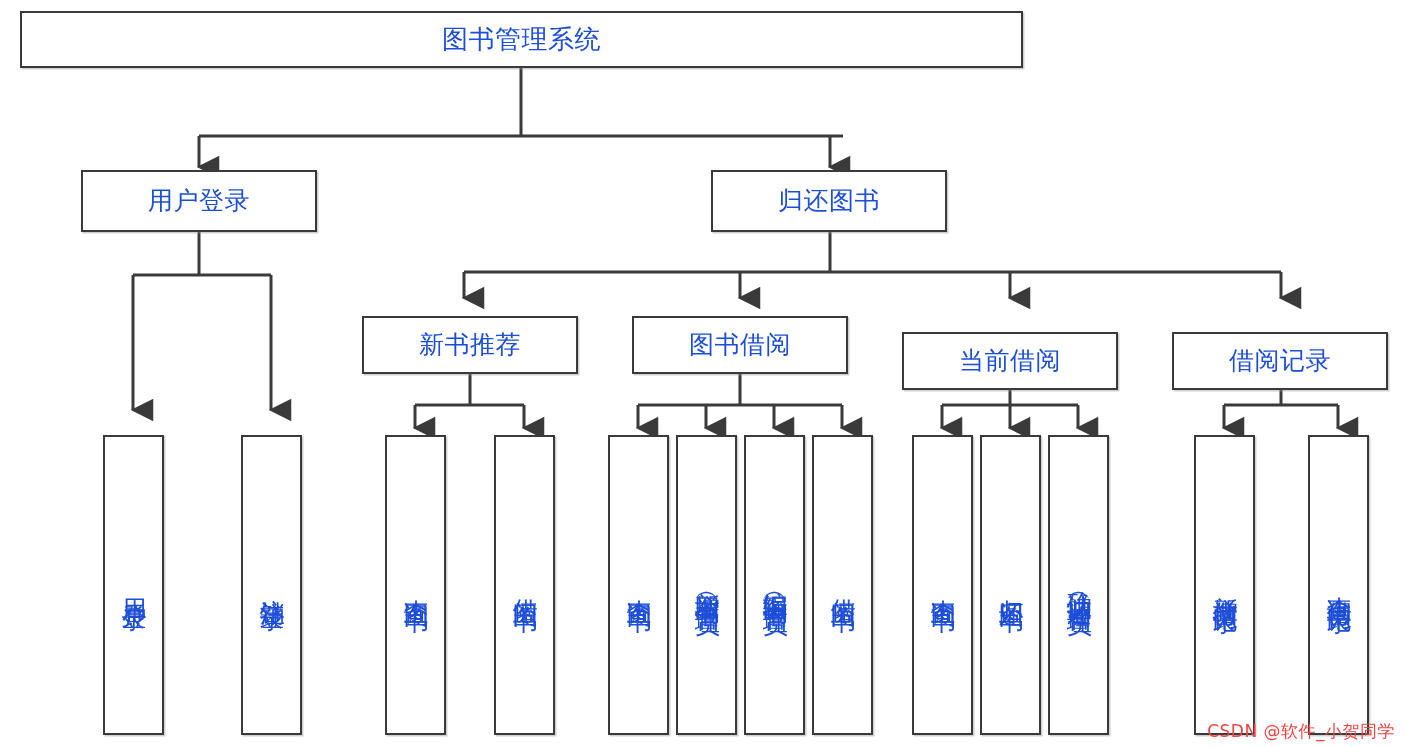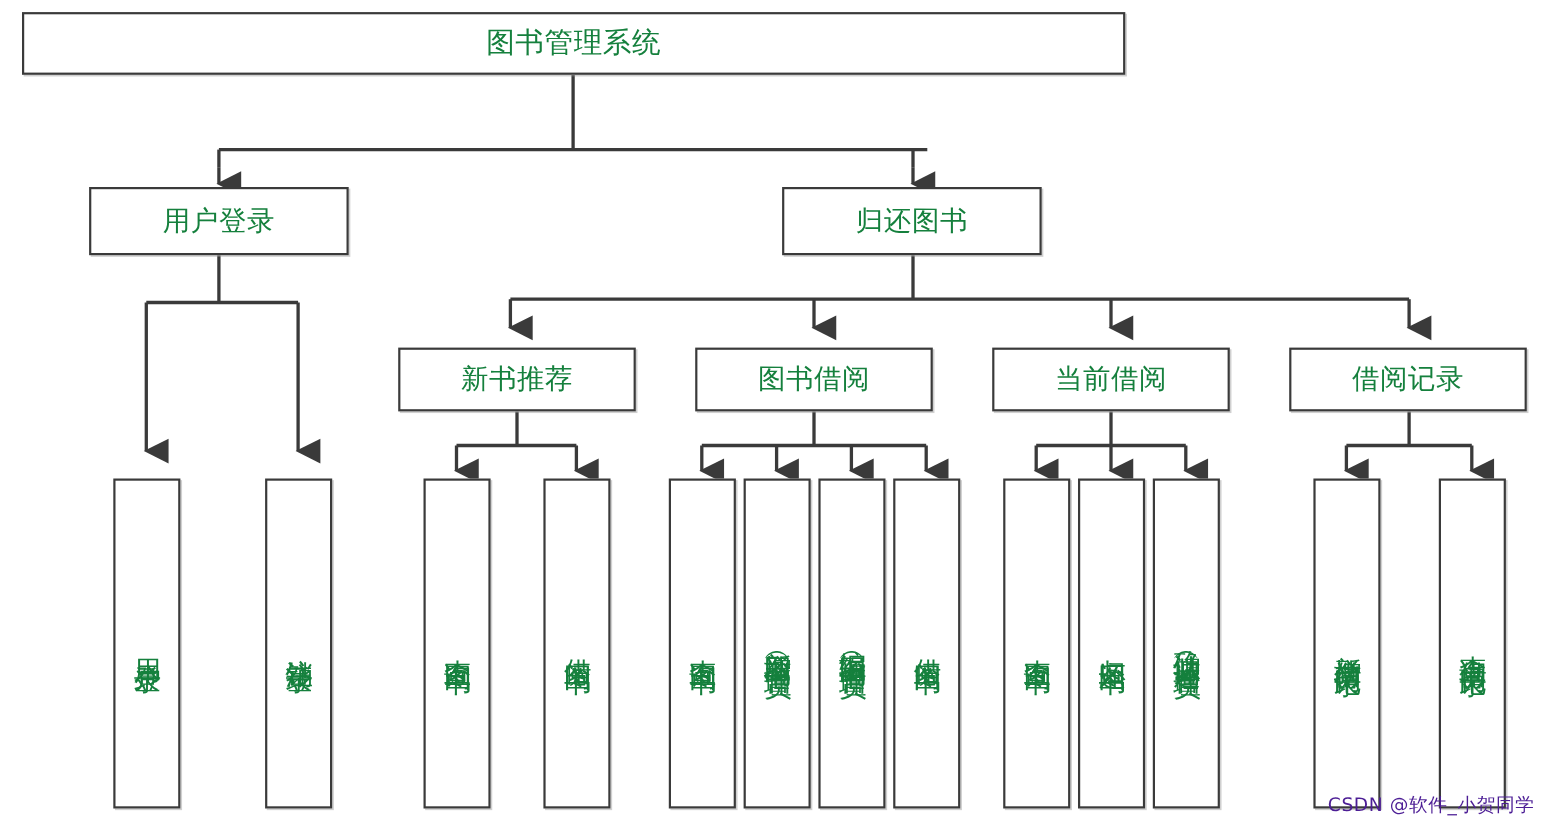--- a/index.html
+++ b/index.html
@@ -27,21 +27,21 @@
     pointer-events: none;
   }
   .node {
     position: absolute;
     box-sizing: border-box;
     border: 2.5px solid #3a3a3a;
     background: #ffffff;
     display: flex;
     align-items: center;
     justify-content: center;
-    color: #15803d;
+    color: #1d4ed8;
     box-shadow: 1.5px 1.5px 0 rgba(150,150,150,0.45);
   }
   .node .label {
     display: block;
     line-height: 1.12;
     letter-spacing: 0.5px;
     white-space: nowrap;
   }
   
   .node.h .label {
@@ -60,21 +60,21 @@
     font-size: 25px;
     line-height: 1.05;
     letter-spacing: 3px;
     white-space: nowrap;
   }
   #watermark {
     position: absolute;
     right: 10px;
     bottom: 4px;
     font-size: 17px;
-    color: #4c1d95;
+    color: #ef4444;
     letter-spacing: 0.5px;
     white-space: nowrap;
     user-select: none;
   }
 </style>
 </head>
 <body>
 
 <div id="canvas">
 
@@ -140,24 +140,24 @@
   <div class="node h" style="left:711px; top:170px; width:236px; height:62px;">
     <span class="label">归还图书</span>
   </div>
 
   <div class="node h" style="left:632px; top:316px; width:216px; height:58px;">
     <span class="label">图书借阅</span>
   </div>
   <div class="node h" style="left:362px; top:316px; width:216px; height:58px;">
     <span class="label">新书推荐</span>
   </div>
-  <div class="node h" style="left:902px; top:316px; width:216px; height:58px;">
+  <div class="node h" style="left:902px; top:332px; width:216px; height:58px;">
     <span class="label">当前借阅</span>
   </div>
-  <div class="node h" style="left:1172px; top:316px; width:216px; height:58px;">
+  <div class="node h" style="left:1172px; top:332px; width:216px; height:58px;">
     <span class="label">借阅记录</span>
   </div>
 
   <div class="node v" style="left:103px; top:435px; width:61px; height:300px;">
     <span class="label">用户登录</span>
   </div>
   <div class="node v" style="left:241px; top:435px; width:61px; height:300px;">
     <span class="label">注销登录</span>
   </div>
 

